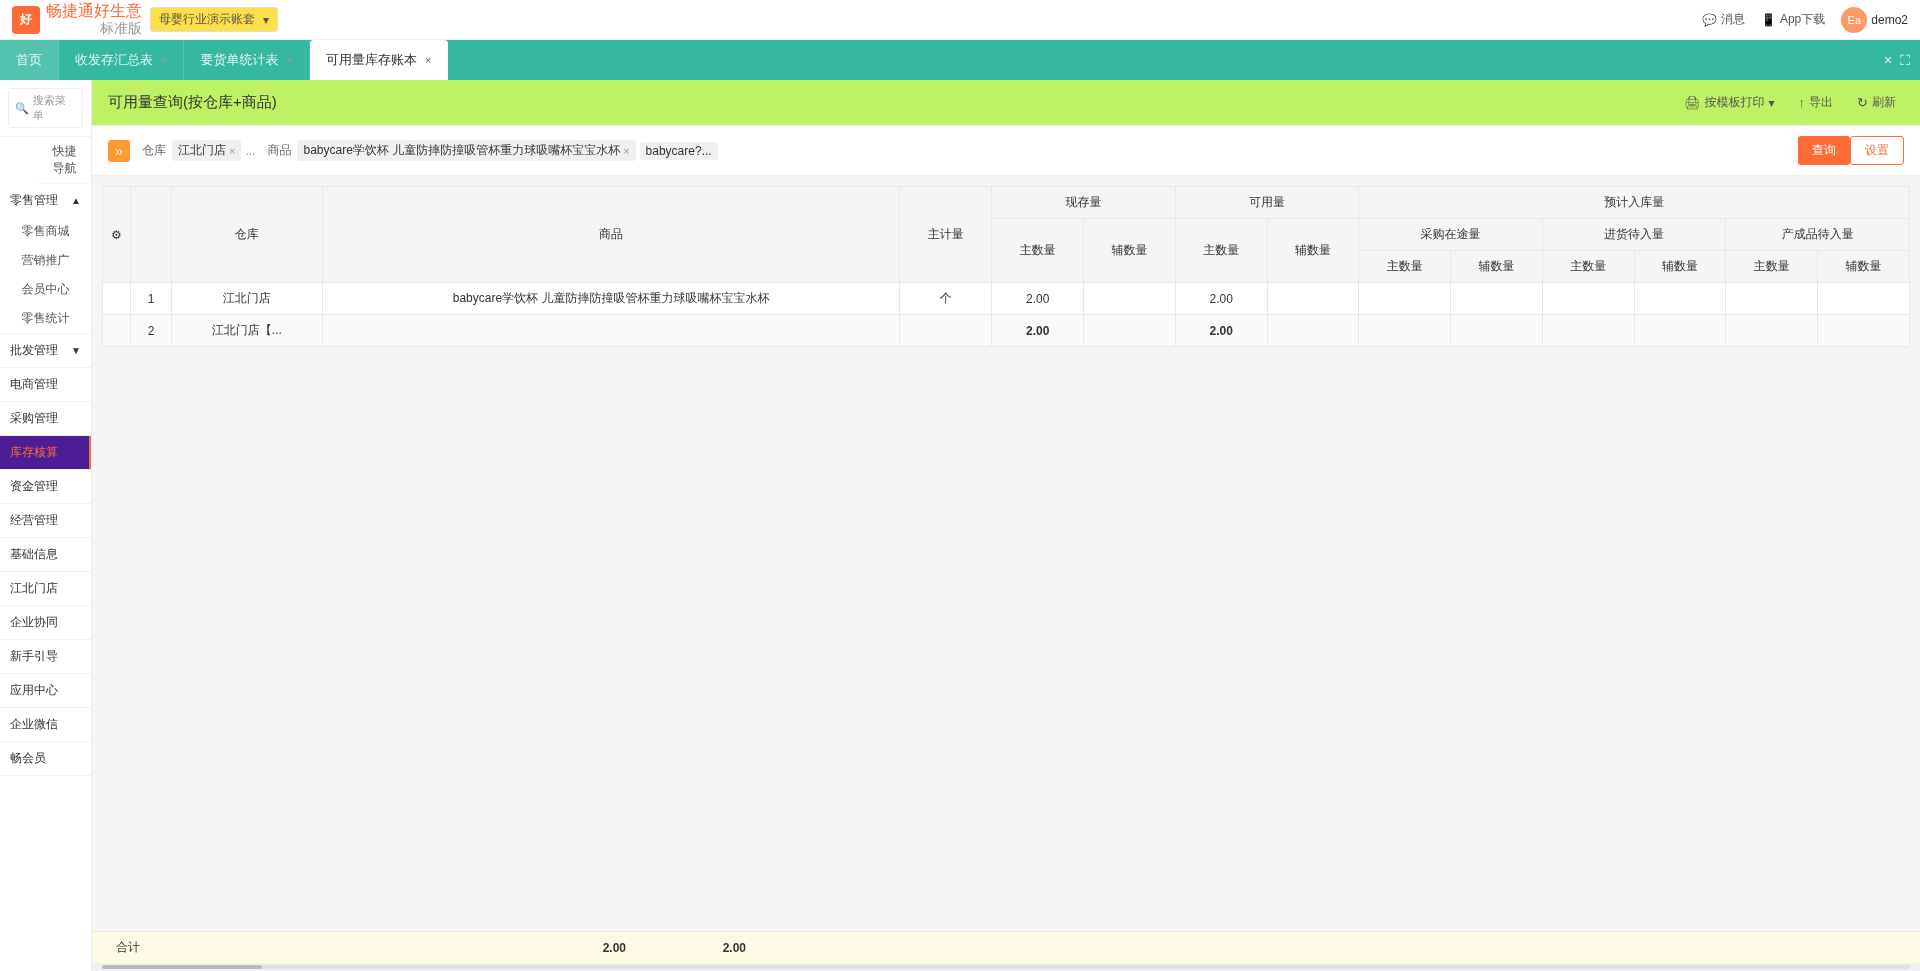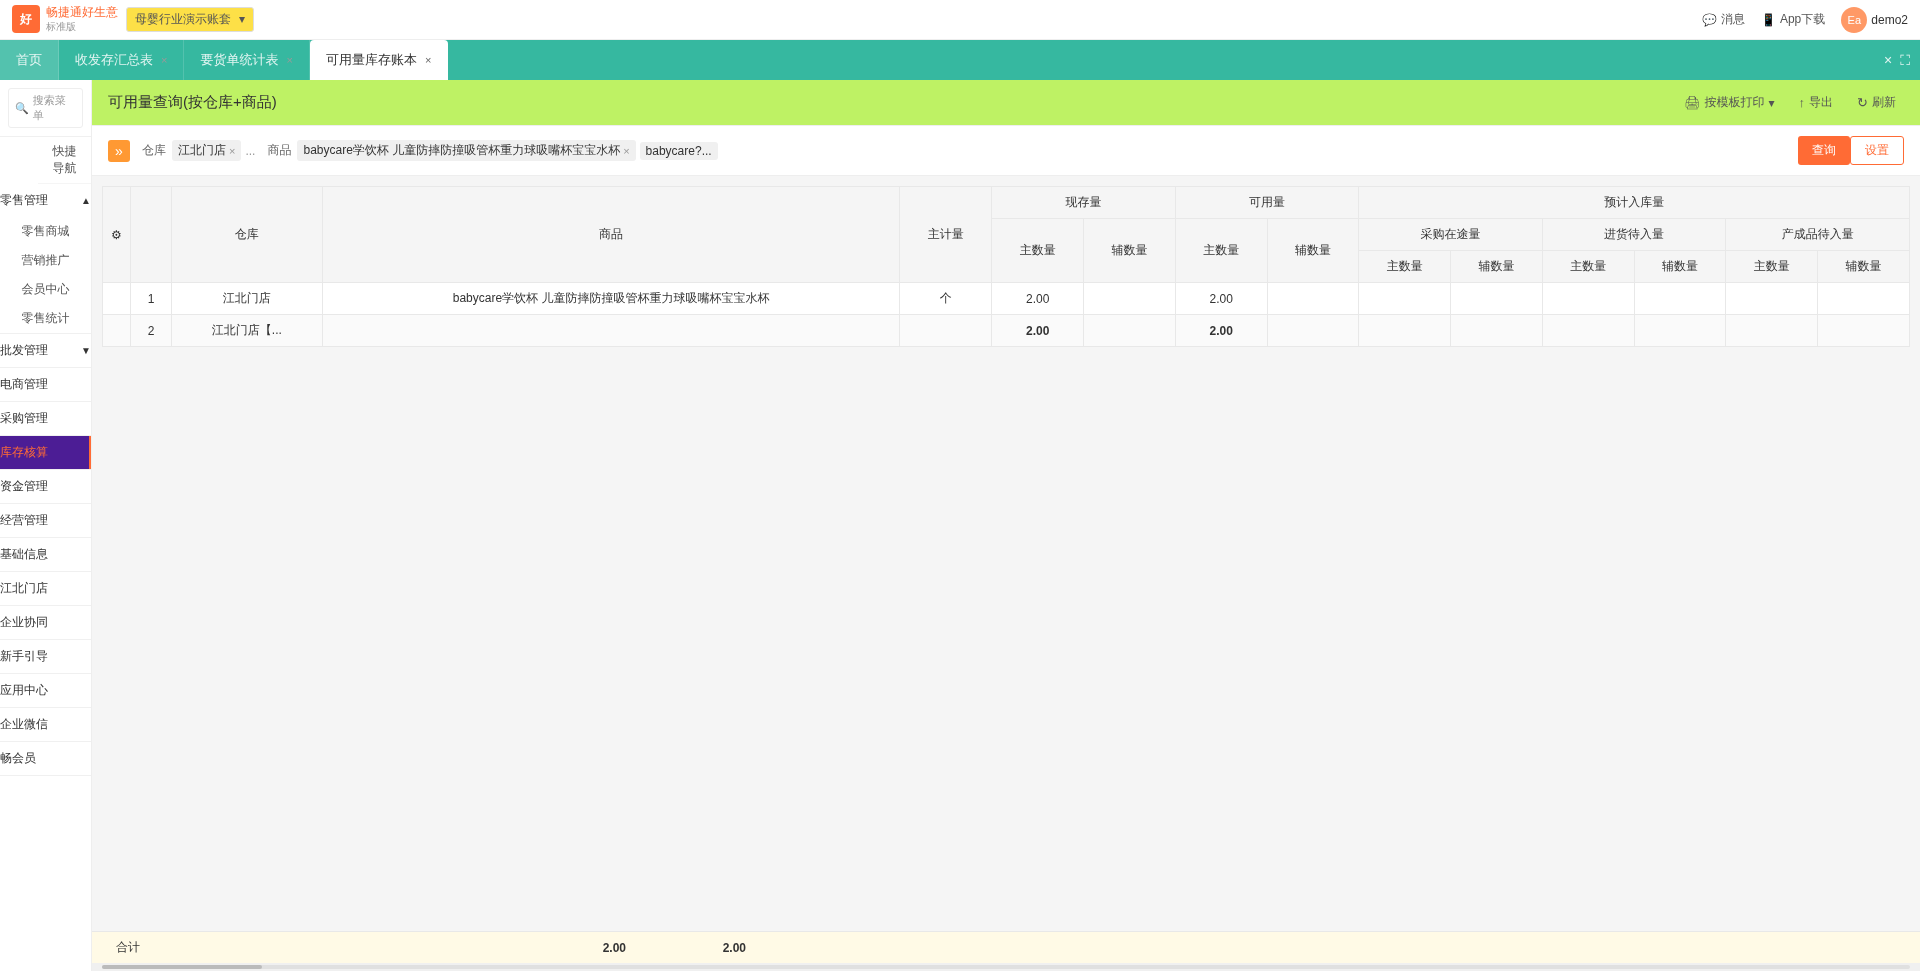--- a/index.html
+++ b/index.html
@@ -3,22 +3,22 @@
   <meta charset="utf-8">
   <style>
     * { margin: 0; padding: 0; box-sizing: border-box; }
     body { font-family: "Microsoft YaHei", "PingFang SC", Arial, sans-serif; font-size: 13px; background: #f5f5f5; color: #333; display: flex; flex-direction: column; height: 971px; overflow: hidden; }
 
     
     .top-bar { background: #fff; height: 40px; display: flex; align-items: center; justify-content: space-between; padding: 0 12px; border-bottom: 1px solid #eee; flex-shrink: 0; }
     .top-bar-left { display: flex; align-items: center; gap: 8px; }
     .logo-area { display: flex; align-items: center; gap: 6px; }
     .logo-icon { width: 28px; height: 28px; background: #ff6b35; border-radius: 4px; display: flex; align-items: center; justify-content: center; color: #fff; font-size: 12px; font-weight: bold; }
-    .logo-text { font-size: 12px; color: #ff6b35; line-height: 1.2; }
-    .logo-sub { font-size: 10px; color: #999; }
+    .logo-text { font-size: 16px; color: #ff6b35; line-height: 1.2; }
+    .logo-sub { font-size: 14px; color: #999; text-align: right; }
     .industry-selector { display: flex; align-items: center; gap: 8px; border: 1px solid #ddd; border-radius: 3px; padding: 3px 8px; font-size: 12px; color: #555; cursor: pointer; background: #fde047; }
     .top-bar-right { display: flex; align-items: center; gap: 16px; }
     .top-bar-btn { display: flex; align-items: center; gap: 4px; font-size: 12px; color: #555; cursor: pointer; }
     .avatar { width: 26px; height: 26px; border-radius: 50%; background: #ff9966; display: flex; align-items: center; justify-content: center; color: #fff; font-size: 11px; }
     .username { font-size: 12px; color: #333; cursor: pointer; }
 
     
     .nav-tabs { background: #36b8a0; height: 40px; display: flex; align-items: stretch; flex-shrink: 0; }
     .nav-tab { display: flex; align-items: center; padding: 0 16px; font-size: 13px; color: rgba(255,255,255,0.85); cursor: pointer; gap: 6px; border-right: 1px solid rgba(255,255,255,0.15); position: relative; white-space: nowrap; }
     .nav-tab.home { background: rgba(255,255,255,0.15); justify-content: center; }
@@ -31,21 +31,21 @@
 
     
     .main-layout { display: flex; flex: 1; overflow: hidden; }
 
     
     .sidebar { width: 92px; background: #fff; border-right: 1px solid #eee; display: flex; flex-direction: column; flex-shrink: 0; overflow-y: auto; }
     .sidebar-search { padding: 8px; border-bottom: 1px solid #f0f0f0; }
     .sidebar-search-btn { width: 100%; background: none; border: 1px solid #eee; border-radius: 3px; padding: 4px 6px; font-size: 11px; color: #999; cursor: pointer; text-align: left; display: flex; align-items: center; gap: 4px; }
     .sidebar-nav-btn { padding: 6px 12px; font-size: 12px; color: #555; cursor: pointer; text-align: center; border-bottom: 1px solid #f5f5f5; margin-left: 38px; }
     .sidebar-section { border-bottom: 1px solid #f0f0f0; }
-    .sidebar-section-title { display: flex; align-items: center; justify-content: space-between; padding: 8px 0; font-size: 12px; color: #333; cursor: pointer; font-weight: 500; }
+    .sidebar-section-title { display: flex; align-items: center; justify-content: space-between; padding: 8px 10px; font-size: 12px; color: #333; cursor: pointer; font-weight: 500; }
     .sidebar-item { padding: 6px 12px; font-size: 12px; color: #555; cursor: pointer; text-align: center; }
     .chevron { font-size: 10px; }
 
     
     .content { flex: 1; display: flex; flex-direction: column; overflow: hidden; background: #f5f5f5; }
 
     
     .page-header { background: #bef264; padding: 10px 16px; display: flex; align-items: center; justify-content: space-between; border-bottom: 1px solid #eee; flex-shrink: 0; }
     .page-title { font-size: 15px; font-weight: 500; color: #333; }
     .page-header-actions { display: flex; align-items: center; gap: 8px; }

